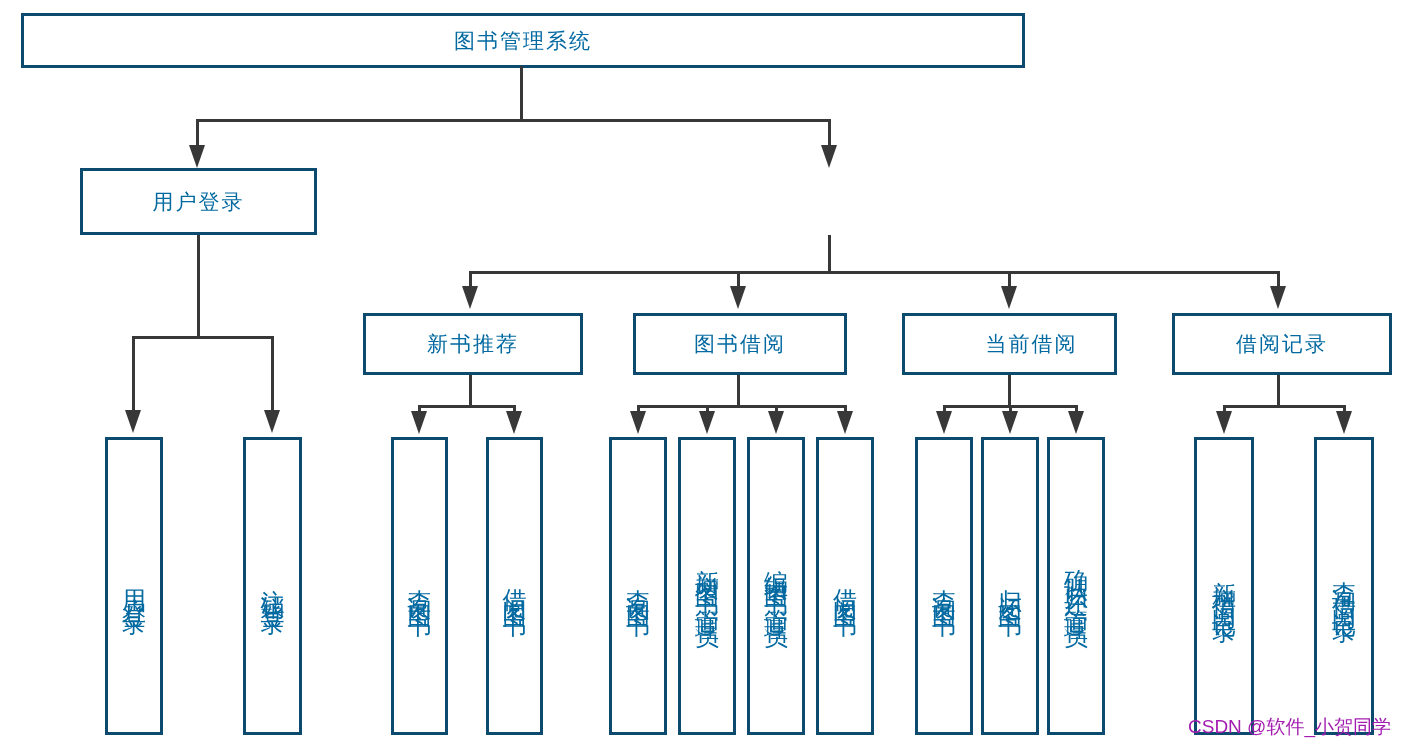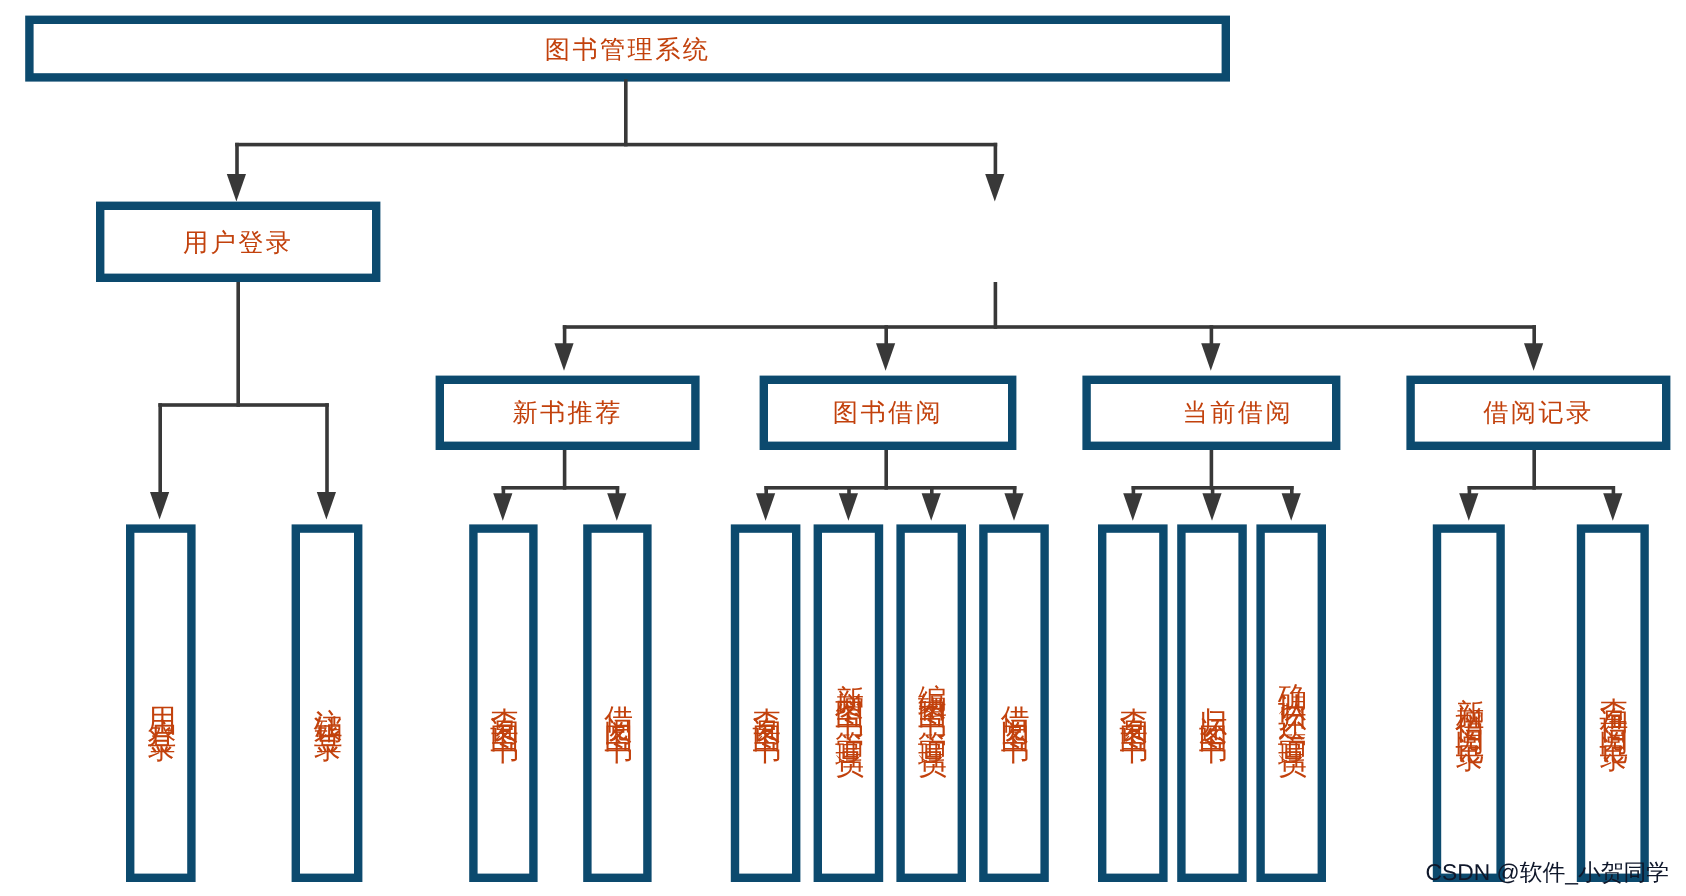--- a/index.html
+++ b/index.html
@@ -7,26 +7,26 @@
     position: relative;
     width: 1405px;
     height: 747px;
     background: #ffffff;
     font-family: "Liberation Sans", "DejaVu Sans", sans-serif;
     overflow: hidden;
   }
   .box {
     position: absolute;
     background: #ffffff;
-    border: 7px solid #0c4a6e;
+    border: 3px solid #0c4a6e;
     box-sizing: border-box;
     display: flex;
     align-items: center;
     justify-content: center;
-    color: #c2410c;
+    color: #0369a1;
     text-align: center;
   }
   .box.h {
     font-size: 21px;
     letter-spacing: 2px;
     white-space: nowrap;
   }
   .box.v {
     writing-mode: vertical-rl;
     text-orientation: mixed;
@@ -41,21 +41,21 @@
     width: 0; height: 0;
     border-left: 8px solid transparent;
     border-right: 8px solid transparent;
     border-top: 23px solid #383838;
   }
   .watermark {
     position: absolute;
     left: 1188px;
     top: 714px;
     font-size: 19px;
-    color: #0f172a;
+    color: #a21caf;
     white-space: nowrap;
     z-index: 10;
   }
 </style>
 </head>
 <body>
 
 <div id="stage">
 
   <div class="box h" style="left:21px; top:13px; width:1004px; height:55px;">图书管理系统</div>

